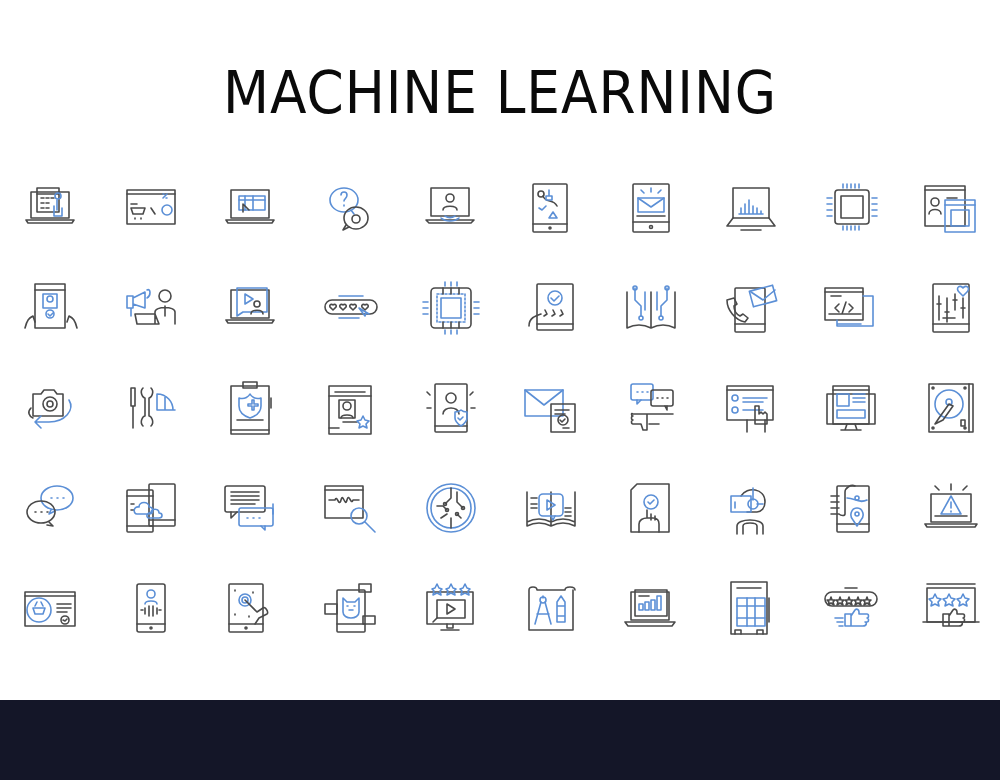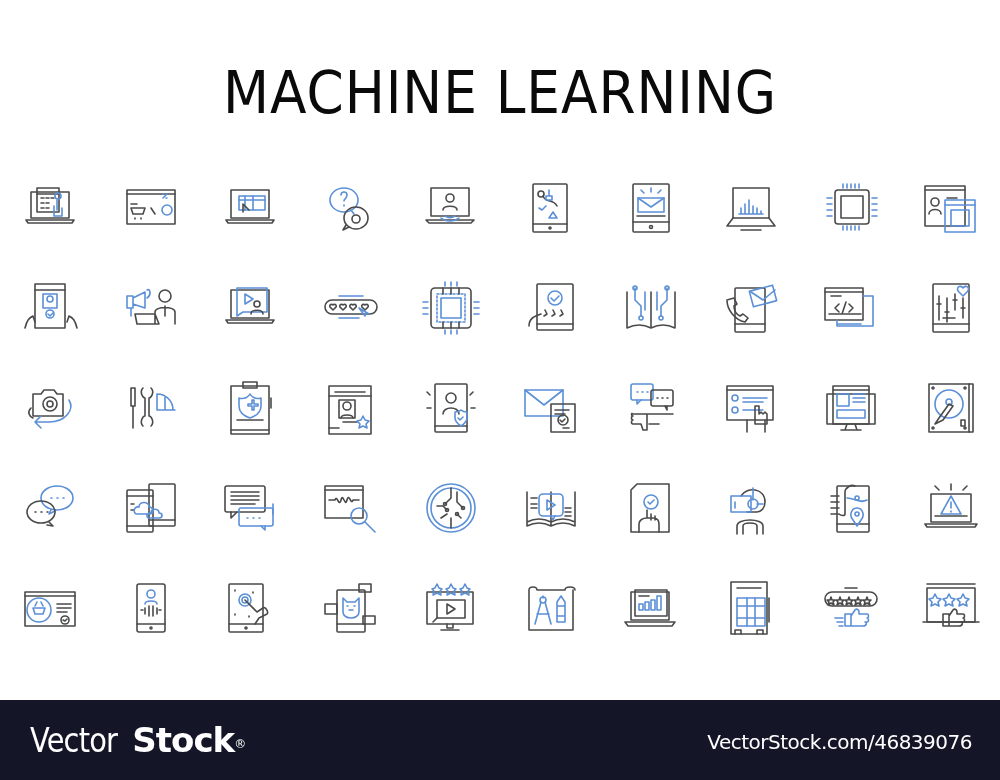--- a/index.html
+++ b/index.html
@@ -483,17 +483,13 @@
           <rect class="d" x="6" y="10" width="48" height="34"></rect>
           <path class="d" d="M2 44h56M6 6h48"></path>
           <path class="b" d="M14 16l2 4 4 1-3 3 1 4-4-2-4 2 1-4-3-3 4-1zM28 16l2 4 4 1-3 3 1 4-4-2-4 2 1-4-3-3 4-1zM42 16l2 4 4 1-3 3 1 4-4-2-4 2 1-4-3-3 4-1z"></path>
           <path class="d" d="M22 36h6v12h-6zM28 38l4-6c2-2 4 0 4 2v2h6c2 0 2 4 0 4 2 0 2 4 0 4h-2c2 0 2 4-2 4H28"></path>
         </svg>
     </div>
   </div>
 </div>
 
 <div class="footer">
-  <div class="brand">
-    <span class="thin">Vector</span><span class="bold">Stock</span><span class="reg">®</span>
-  </div>
-  <div class="stockid">VectorStock.com/46839076</div>
 </div>
 
 </body></html>

